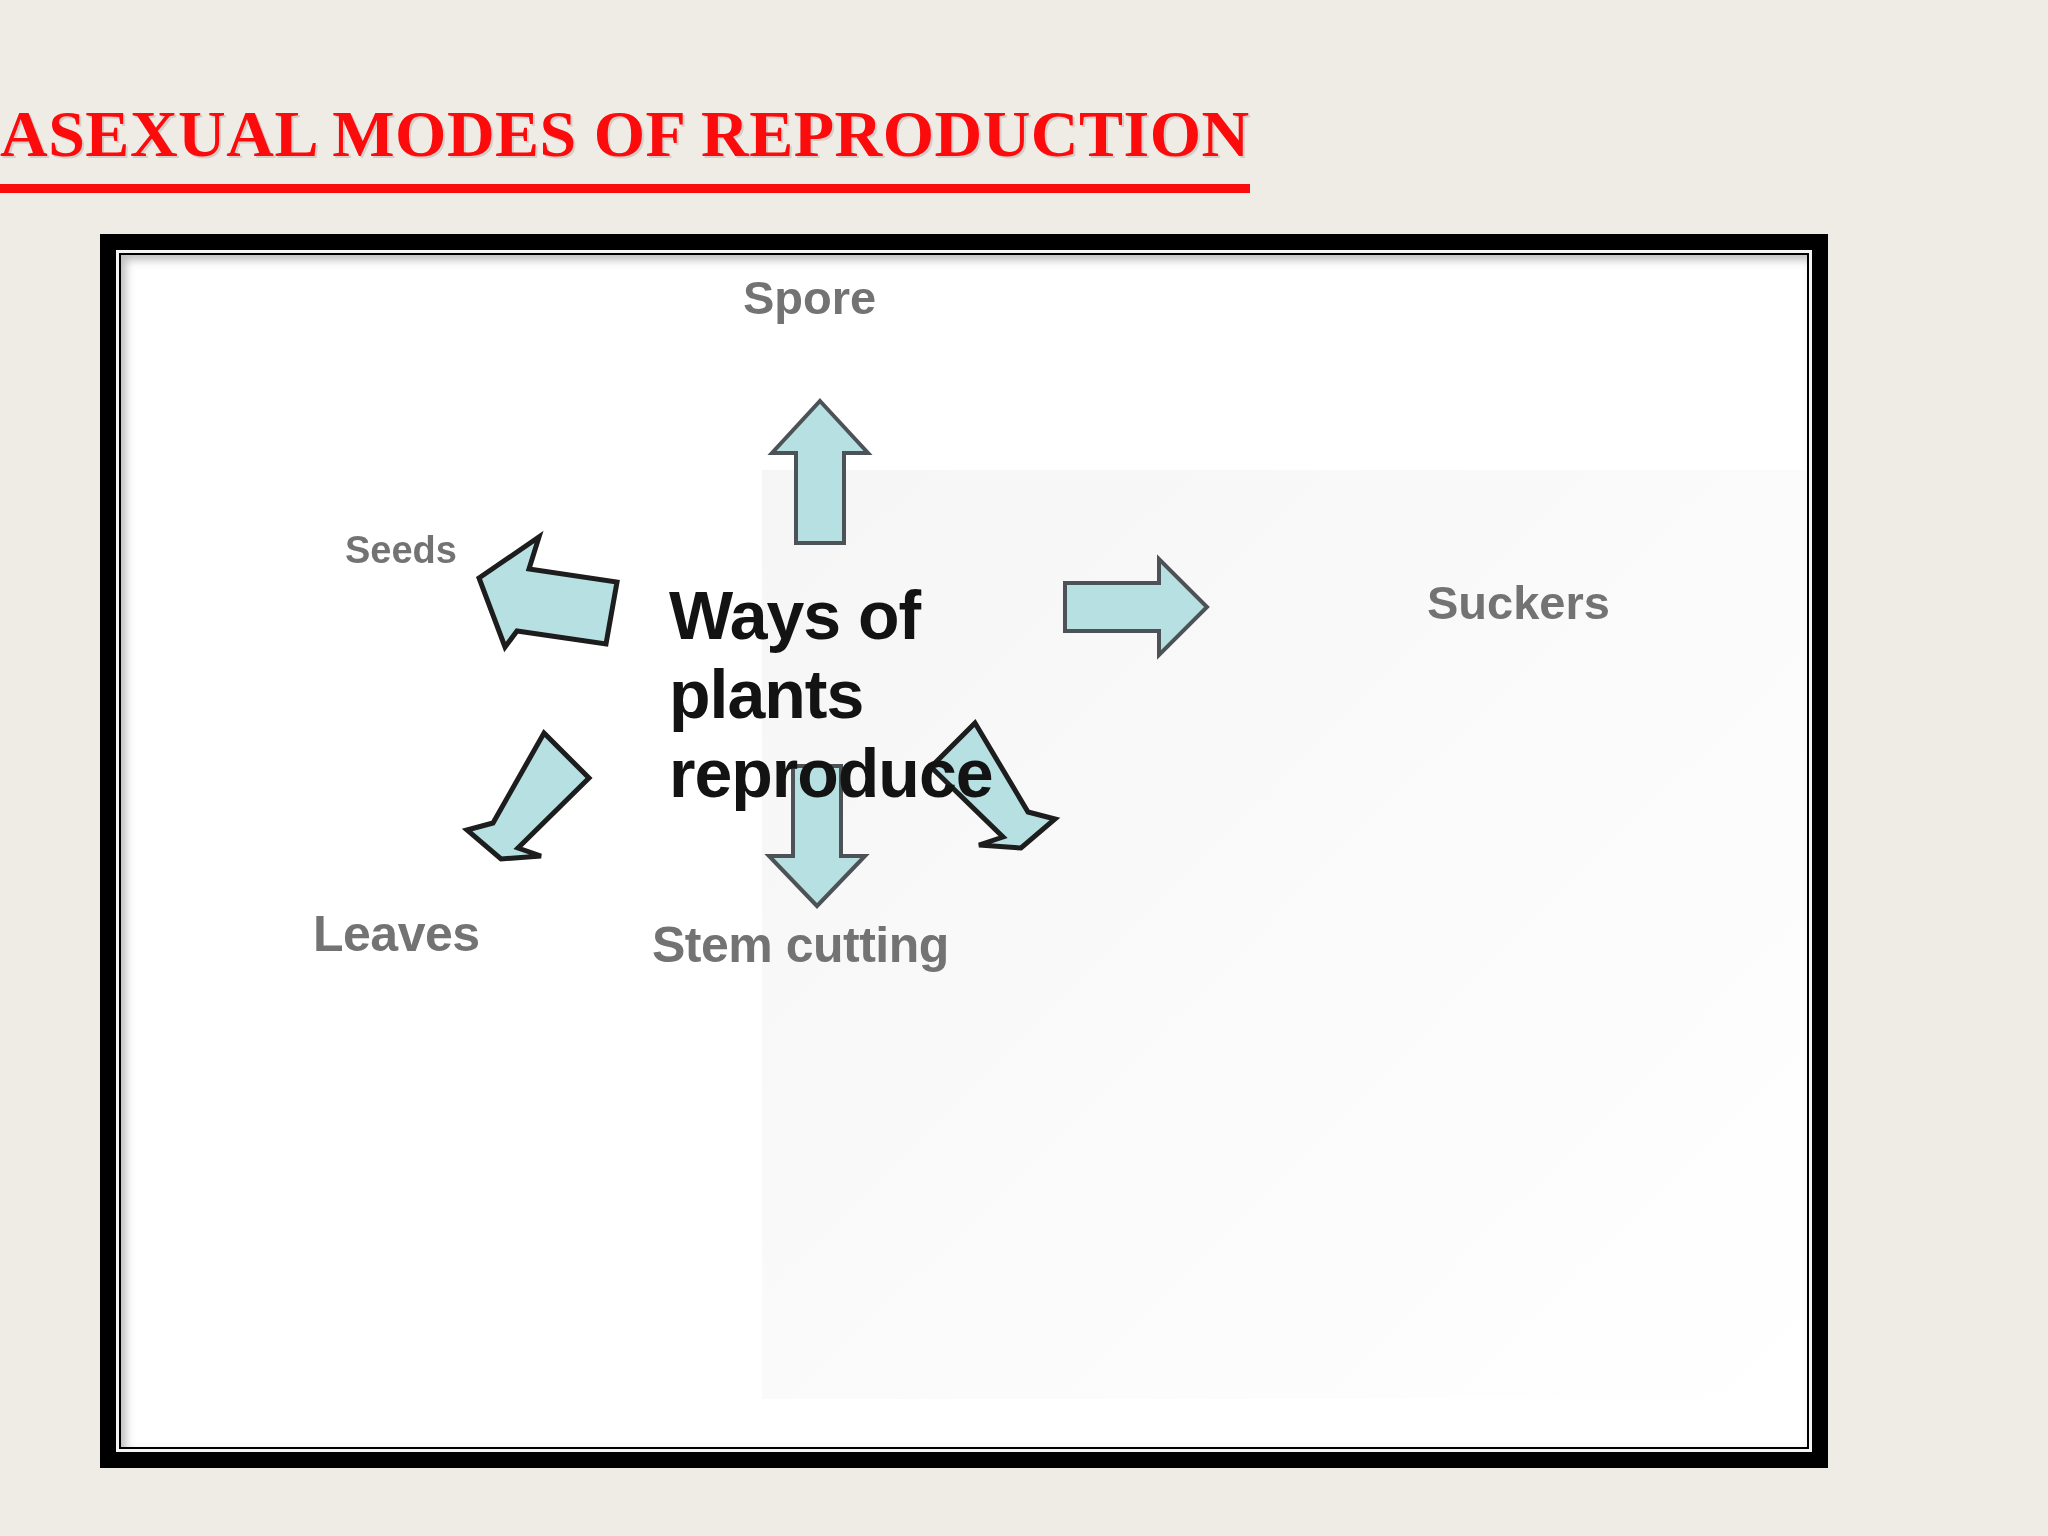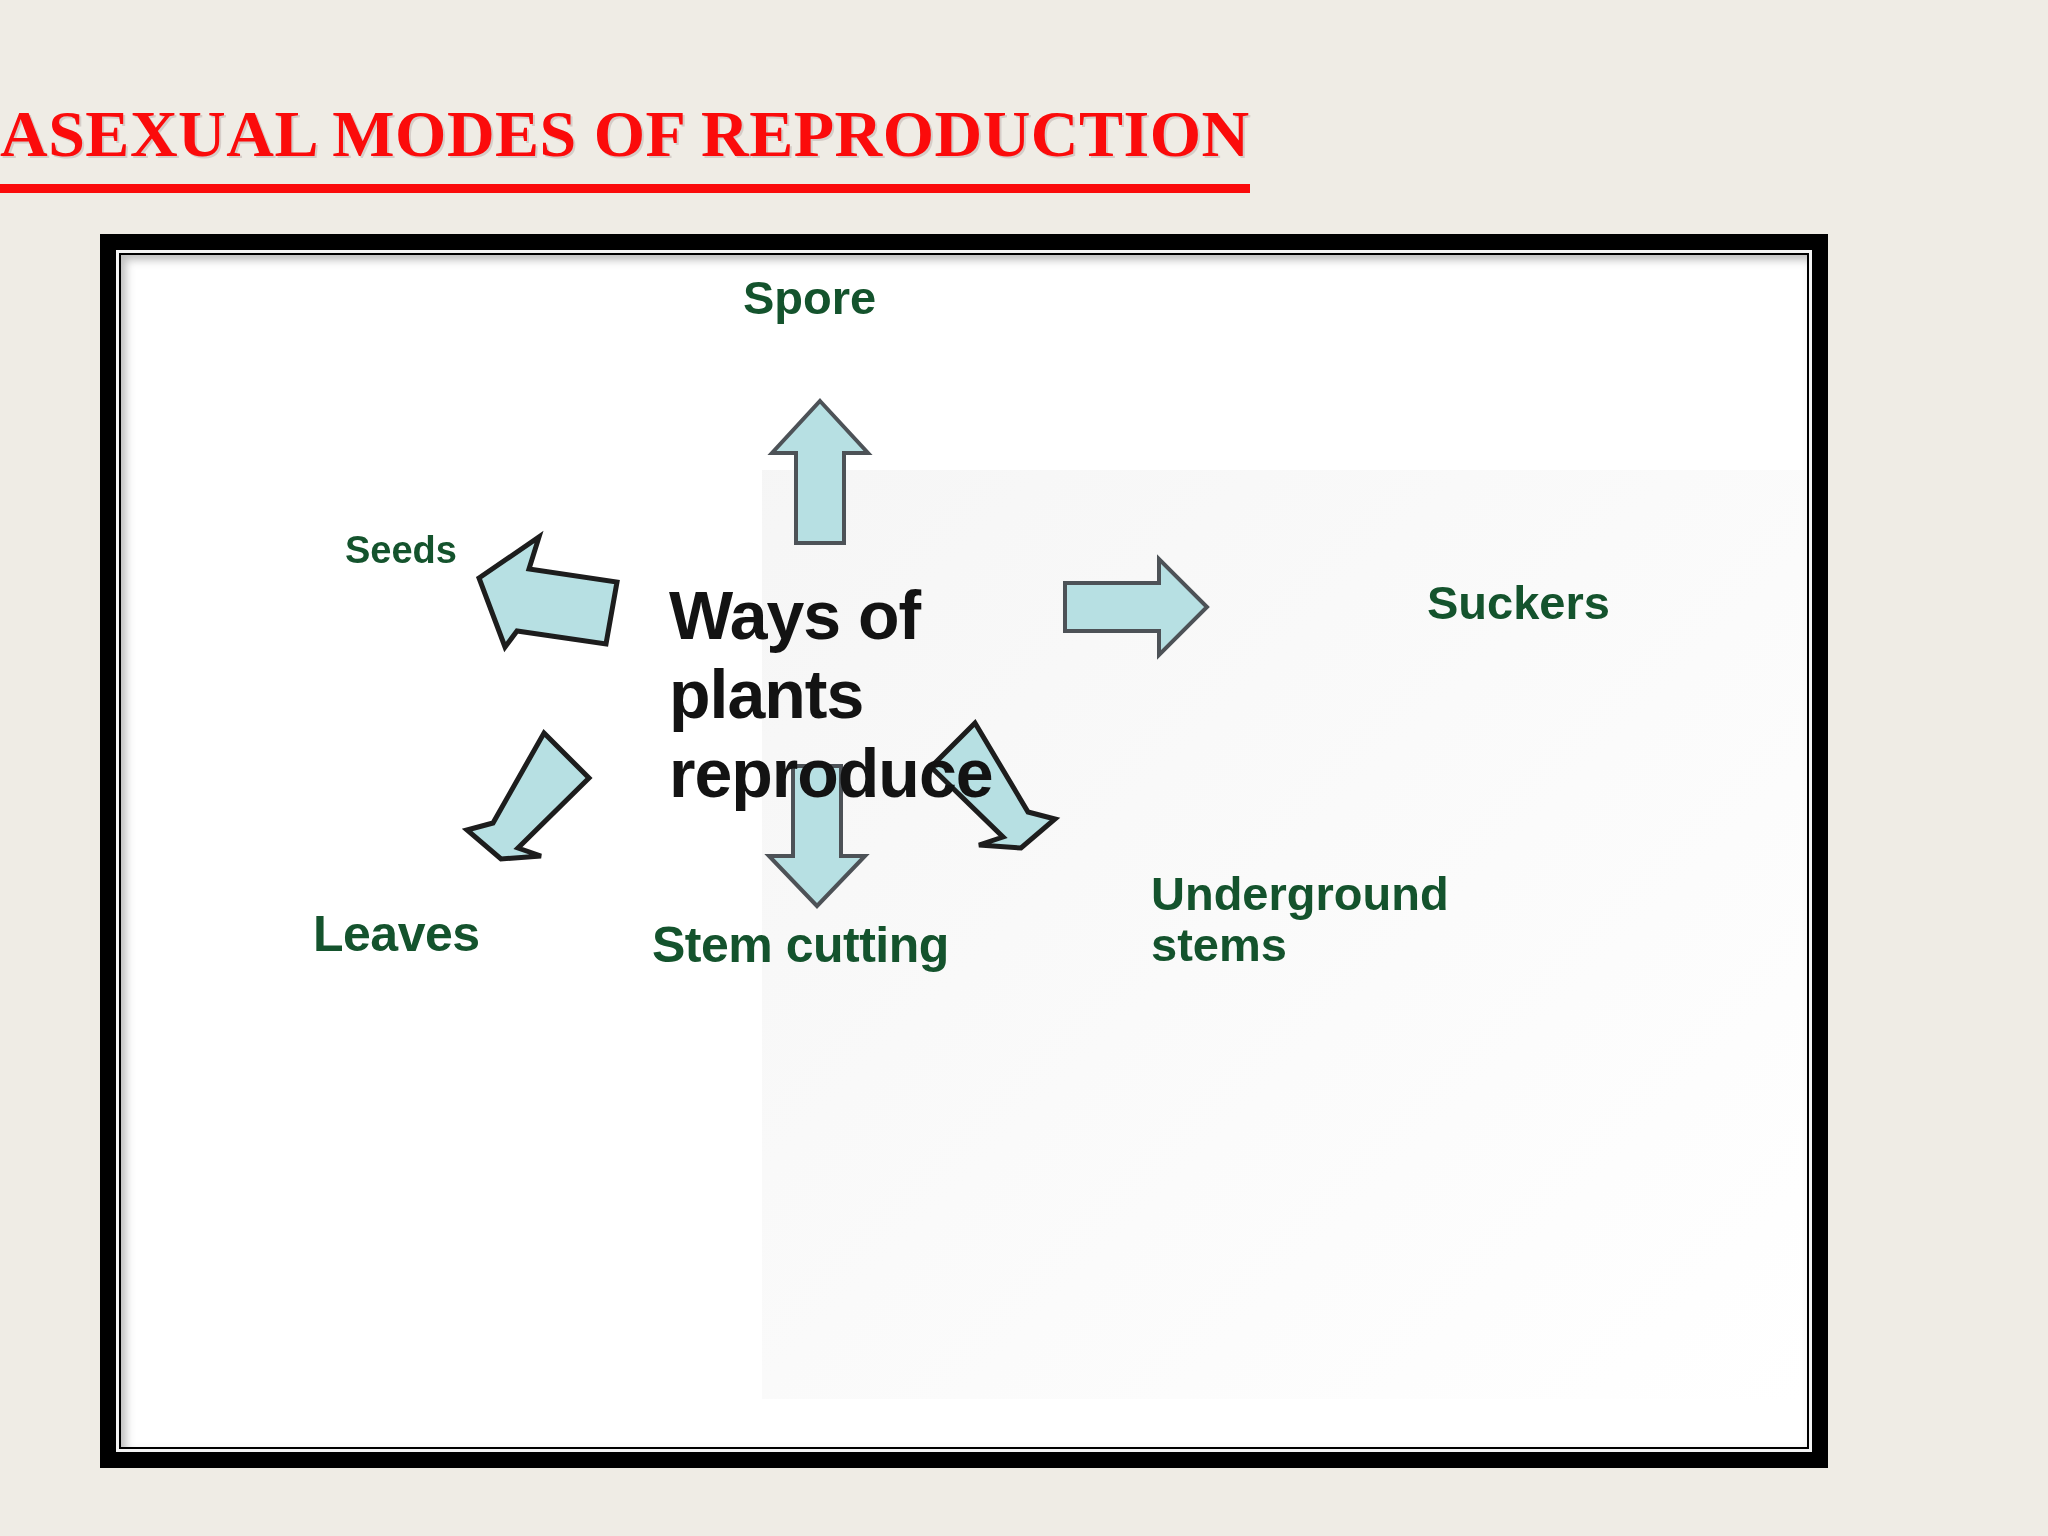--- a/index.html
+++ b/index.html
@@ -79,21 +79,21 @@
     top: 18%;
     width: 62%;
     height: 78%;
     background: linear-gradient(135deg, rgba(244,244,244,0.85), rgba(255,255,255,0));
     pointer-events: none;
   }
 
   
   .lbl {
     position: absolute;
-    color: #14532d;
+    color: #737373;
     font-family: "Liberation Sans", sans-serif;
     font-weight: bold;
     white-space: pre-line;
     line-height: 1.08;
   }
   #label-spore      { left: 622px; top: 18px;  font-size: 47px; }
   #label-seeds      { left: 224px; top: 275px; font-size: 38px; }
   #label-suckers    { left: 1274px; top: 323px; font-size: 47px; margin-left: 32px; }
   #label-leaves     { left: 192px; top: 652px; font-size: 50px; letter-spacing:-0.5px; }
   #label-stem       { left: 531px; top: 663px; font-size: 50px; letter-spacing:-0.5px;text-align:center; }
@@ -188,20 +188,18 @@
           <svg width="135" height="135" viewBox="0 0 135 135">
             <polygon class="arrow-body" points="48,6 4,50 76,120 52,128 94,131 128,102 101,95"></polygon>
           </svg>
         </div>
 
         <div class="lbl" id="label-spore">Spore</div>
         <div class="lbl" id="label-seeds">Seeds</div>
         <div class="lbl" id="label-suckers">Suckers</div>
         <div class="lbl" id="label-leaves">Leaves</div>
         <div class="lbl" id="label-stem">Stem cutting</div>
-        <div class="lbl" id="label-underground">Underground
-stems</div>
 
       </div>
     </div>
   </div>
 
 </div>
 
 </body></html>

